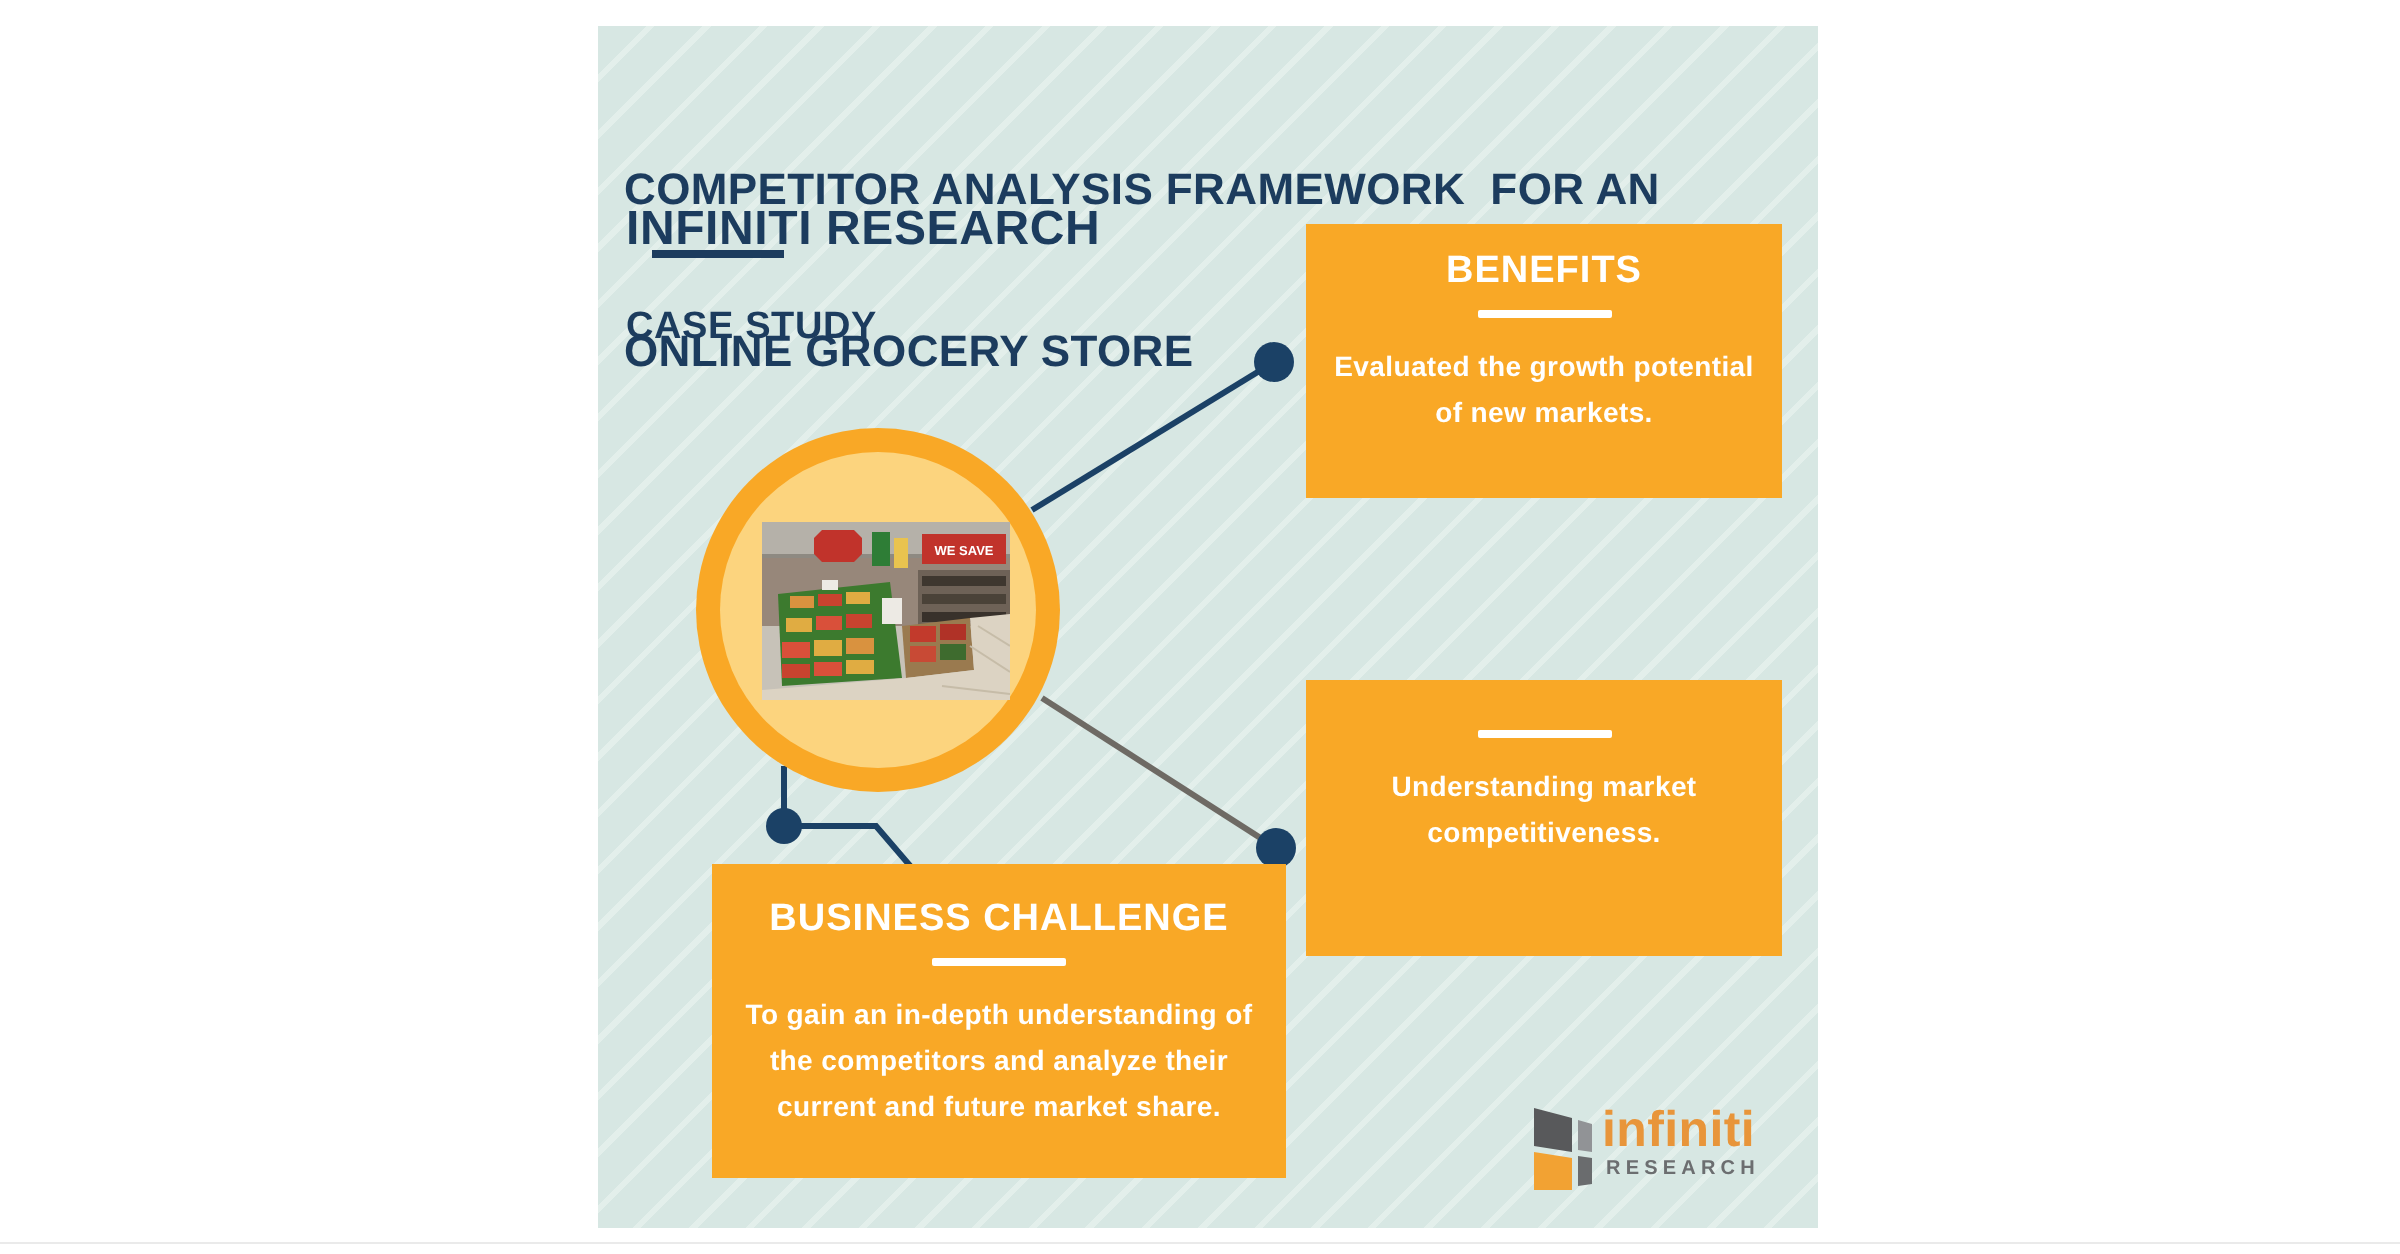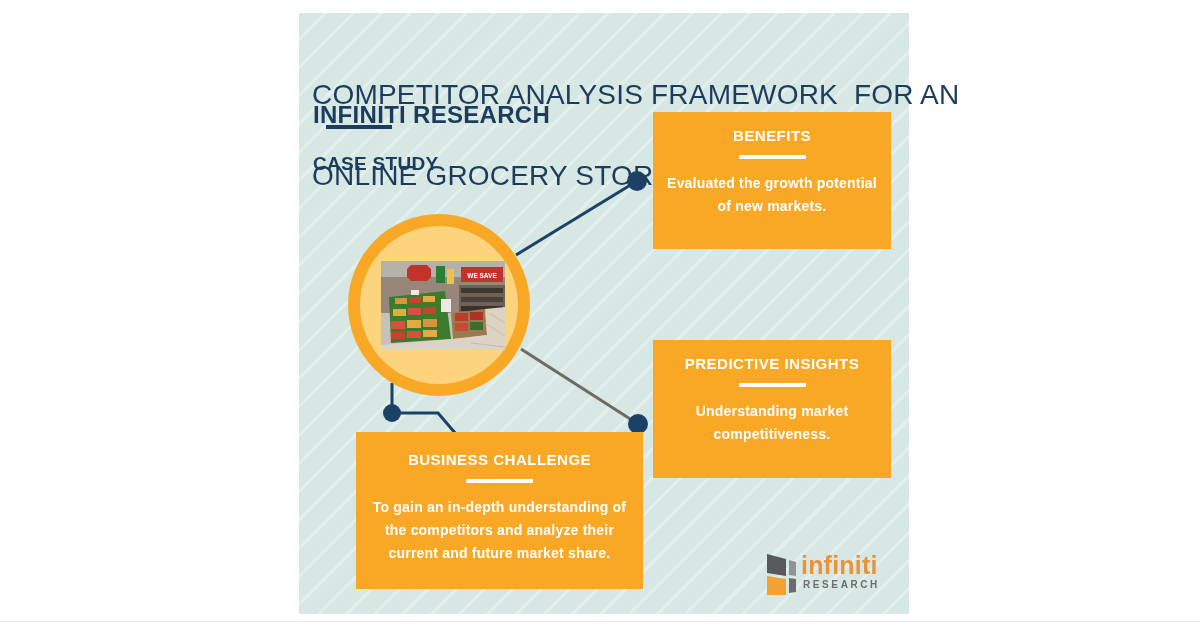--- a/index.html
+++ b/index.html
@@ -23,22 +23,22 @@
       135deg,
       transparent 0px, transparent 17px,
       var(--panel-stripe, #E3EFEB) 17px, var(--panel-stripe, #E3EFEB) 20px
     );
   }
 
   .title {
     position: absolute;
     left: 312px; top: 27px;
     color: var(--navy, #1C3C5E);
-    font-size: 28px;
-    font-weight: 400;
+    font-size: 22px;
+    font-weight: 700;
     line-height: 27px;
     letter-spacing: 0.2px;
     white-space: pre-wrap;
   }
 
   .brand {
     position: absolute;
     left: 313px; top: 101px;
     color: var(--navy, #1C3C5E);
     font-size: 24px;
@@ -63,21 +63,21 @@
   .obox {
     position: absolute;
     background: var(--box-orange, #F9A826);
     color: #ffffff;
     text-align: center;
     display: flex;
     flex-direction: column;
     align-items: center;
   }
   .obox .obox-title {
-    font-size: 15px;
+    font-size: 19px;
     font-weight: 700;
     letter-spacing: 0.5px;
     line-height: 18px;
   }
   .obox .obox-bar {
     width: 67px; height: 4px;
     background: #ffffff;
     margin-top: 10px;
     border-radius: 1px;
   }
@@ -221,21 +221,20 @@
     <line x1="90" y1="82" x2="124" y2="86" stroke="#C6BCA8" stroke-width="1"></line>
   </svg>
 
   <div class="obox box-benefits">
     <div class="obox-title">BENEFITS</div>
     <div class="obox-bar"></div>
     <div class="obox-body">Evaluated the growth potential of new markets.</div>
   </div>
 
   <div class="obox box-predictive">
-    <div class="obox-title">PREDICTIVE INSIGHTS</div>
     <div class="obox-bar"></div>
     <div class="obox-body">Understanding market competitiveness.</div>
   </div>
 
   <div class="obox box-challenge">
     <div class="obox-title">BUSINESS CHALLENGE</div>
     <div class="obox-bar"></div>
     <div class="obox-body">To gain an in-depth understanding of the competitors and analyze their current and future market share.</div>
   </div>
 

